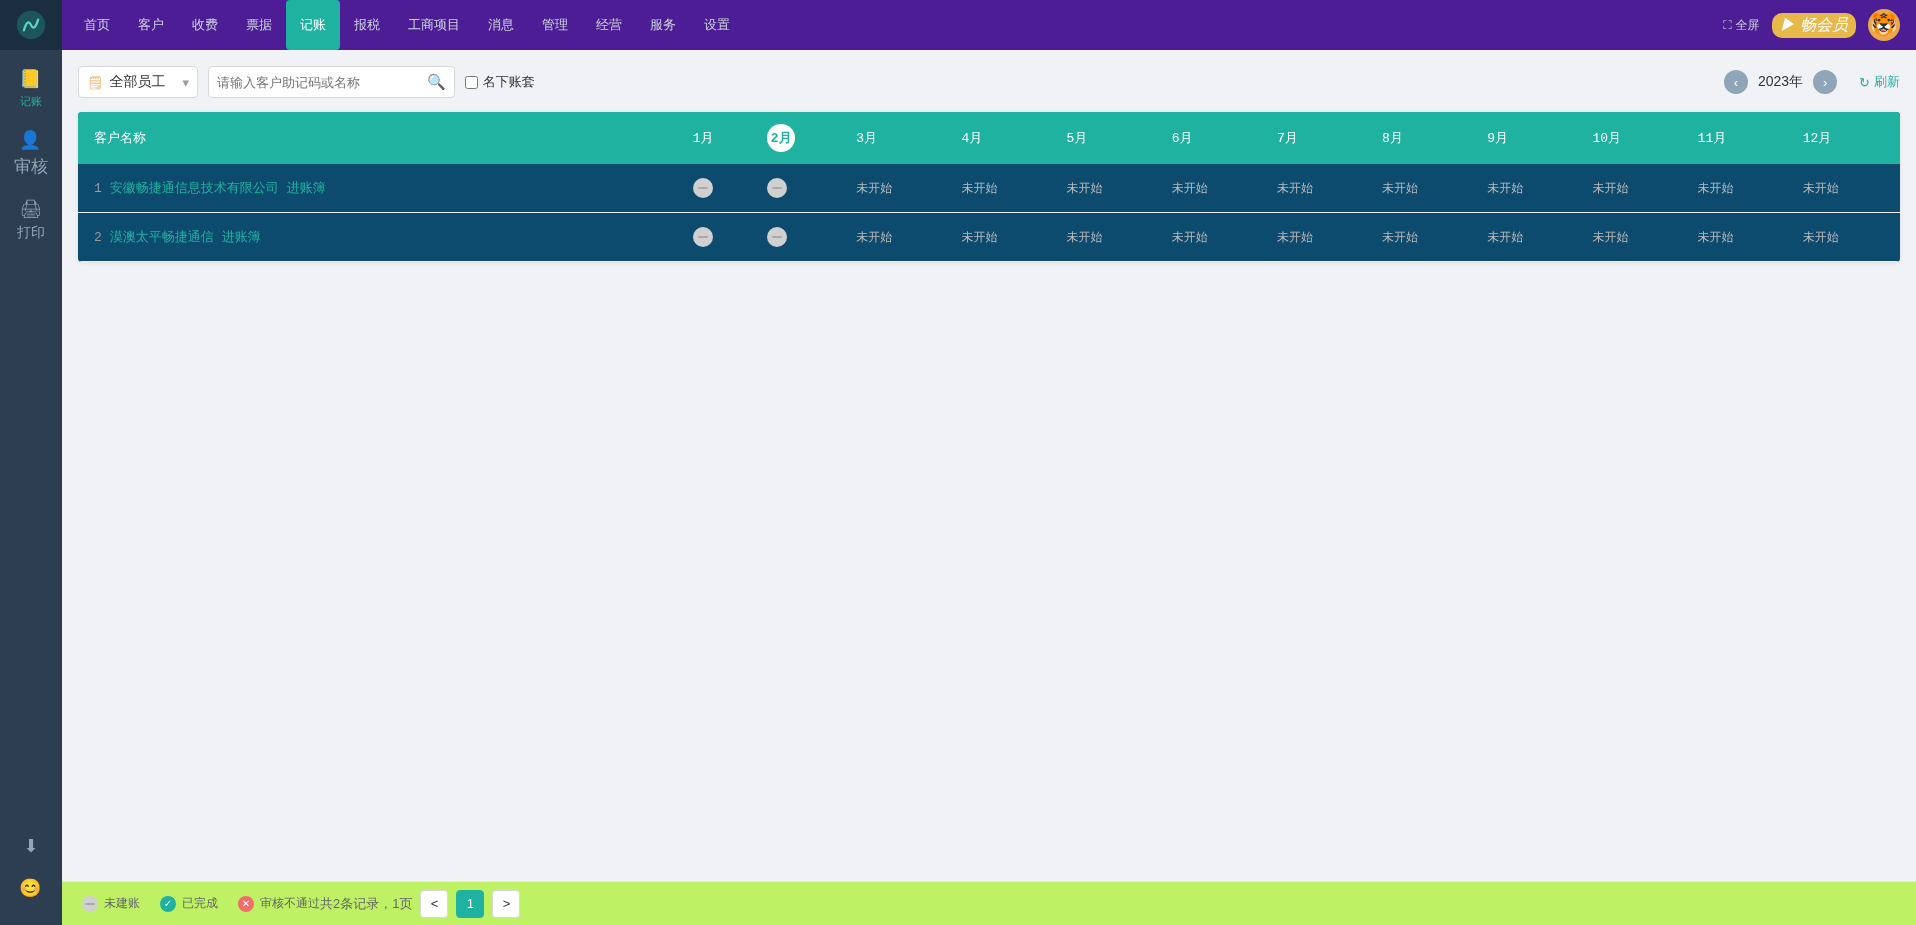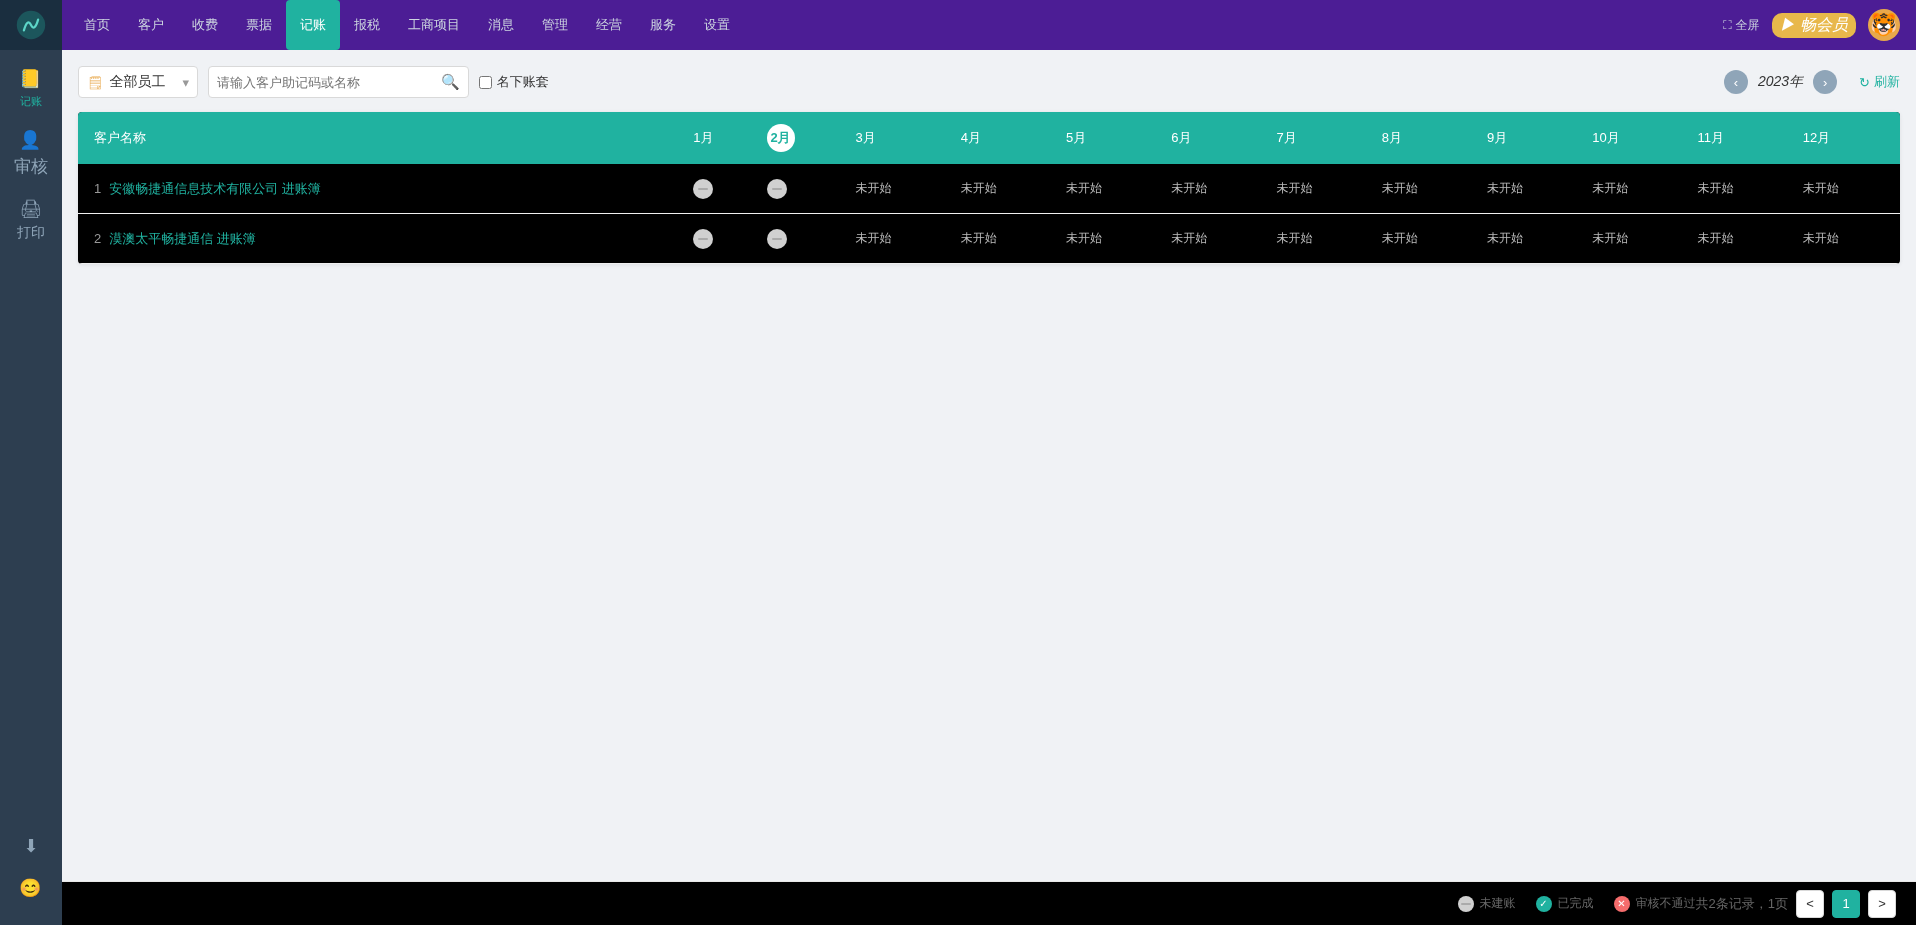--- a/index.html
+++ b/index.html
@@ -63,44 +63,45 @@
     }
     .employee-select {
       display: flex; align-items: center; border: 1px solid #d9d9d9; border-radius: 4px;
       background: #fff; padding: 0 8px; height: 32px; gap: 6px; cursor: pointer; min-width: 120px;
     }
     .employee-select-icon { color: #e8a84b; font-size: 13px; }
     .employee-select-text { color: #333; font-size: 14px; }
     .employee-select-arrow { color: #999; margin-left: auto; }
     .search-input-wrap {
       display: flex; align-items: center; border: 1px solid #d9d9d9; border-radius: 4px;
-      background: #fff; padding: 0 8px; height: 32px; gap: 24px;
+      background: #fff; padding: 0 8px; height: 32px; gap: 10px;
     }
     .search-input {
       border: none; outline: none; font-size: 13px; width: 200px; color: #999;
     }
     .search-btn { color: #999; cursor: pointer; font-size: 15px; }
     .checkbox-wrap { display: flex; align-items: center; gap: 5px; }
     .checkbox-label { color: #333; font-size: 13px; }
     .year-nav {
       display: flex; align-items: center; gap: 10px; margin-left: auto;
     }
     .year-arrow {
       width: 24px; height: 24px; border-radius: 50%; background: #8fa5b8;
       display: flex; align-items: center; justify-content: center; cursor: pointer; color: #fff;
     }
-    .year-text { font-size: 14px; color: #333; font-style: italic; }
+    .year-text { font-size: 14px; color: #333; }
     .refresh-btn {
       display: flex; align-items: center; gap: 4px; color: #20b2a0; cursor: pointer; font-size: 13px; margin-left: 12px;
     }
 
     
     .table-wrap {
-      background: #000000; border-radius: 4px; overflow: auto;
+      background: #0c4a6e; border-radius: 4px; overflow: auto;
       box-shadow: 0 1px 4px rgba(0,0,0,0.08);
+      font-family: Liberation Mono, monospace;
     }
     table { width: 100%; border-collapse: collapse; min-width: 1400px; }
     thead tr th {
       background: #20b2a0; color: #fff; font-weight: 500; padding: 12px 8px;
       text-align: left; white-space: nowrap; font-size: 13px;
     }
     thead tr th:first-child { text-align: left; padding-left: 16px; min-width: 300px; }
     .th-current {
       background: #fff; border-radius: 50%; width: 28px; height: 28px;
       display: inline-flex; align-items: center; justify-content: center;
@@ -114,22 +115,22 @@
     .status-not-started { color: #bbb; font-size: 12px; }
     .status-dot {
       width: 20px; height: 20px; border-radius: 50%; background: #d0d0d0;
       display: inline-flex; align-items: center; justify-content: center; margin: 0 auto;
     }
     .status-dot-inner { width: 10px; height: 2px; background: #aaa; border-radius: 1px; }
 
     
     .footer {
       position: fixed; bottom: 0; left: 62px; right: 0; height: 44px;
-      background: #000000; border-top: 1px solid #e8e8e8;
-      display: flex; align-items: center; padding: 0 20px; justify-content: flex-end;
+      background: #bef264; border-top: 1px solid #e8e8e8;
+      display: flex; align-items: center; padding: 0 20px; justify-content: flex-start;
     }
     .legend { display: flex; align-items: center; gap: 20px; }
     .legend-item { display: flex; align-items: center; gap: 6px; font-size: 12px; color: #666; }
     .legend-dot-gray { width: 16px; height: 16px; border-radius: 50%; background: #d0d0d0; }
     .legend-dot-teal { width: 16px; height: 16px; border-radius: 50%; background: #20b2a0; display: flex; align-items: center; justify-content: center; color: #fff; font-size: 10px; }
     .legend-dot-red { width: 16px; height: 16px; border-radius: 50%; background: #f56c6c; display: flex; align-items: center; justify-content: center; color: #fff; font-size: 10px; }
     .pagination { display: flex; align-items: center; gap: 8px; font-size: 13px; color: #666; }
     .page-btn {
       width: 28px; height: 28px; border: 1px solid #d9d9d9; border-radius: 4px;
       display: flex; align-items: center; justify-content: center; cursor: pointer; background: #fff; color: #333;

